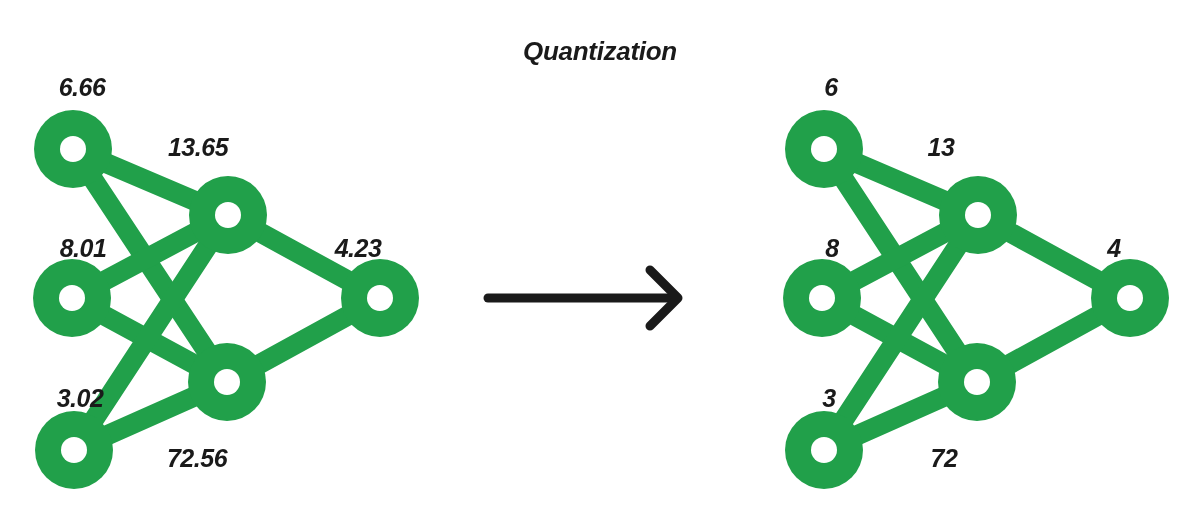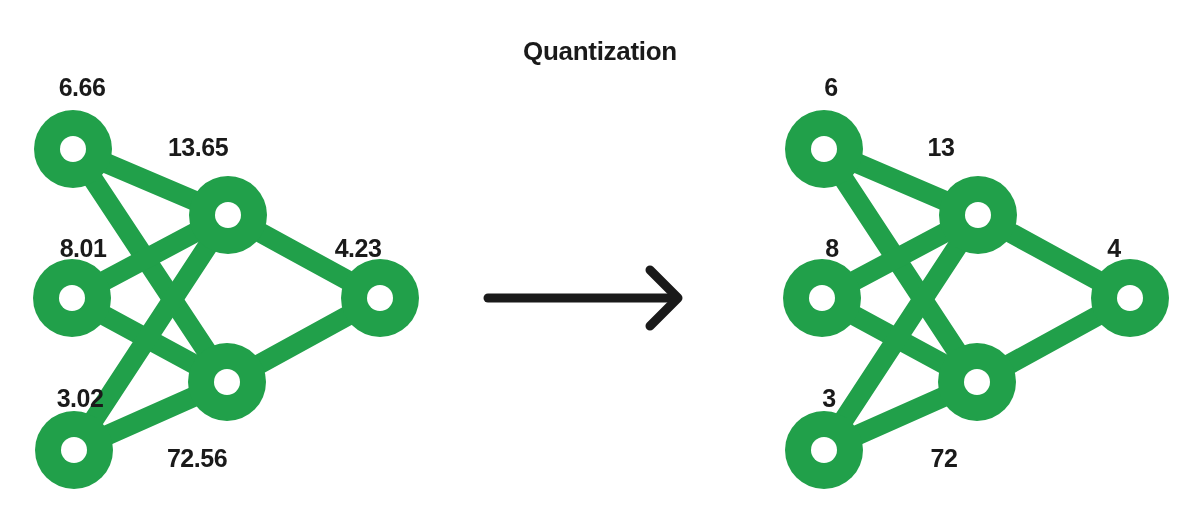--- a/index.html
+++ b/index.html
@@ -10,20 +10,21 @@
     width: 1200px;
     height: 512px;
     background: #ffffff;
     font-family: "Liberation Sans", sans-serif;
     overflow: hidden;
   }
   #canvas {
     position: relative;
     width: 987px;
     height: 512px;
+    font-style: italic;
   }
   #title {
     position: absolute;
     left: 0;
     top: 36px;
     width: 1200px;
     text-align: center;
     font-size: 26px;
     font-weight: bold;
     color: #1a1a1a;

